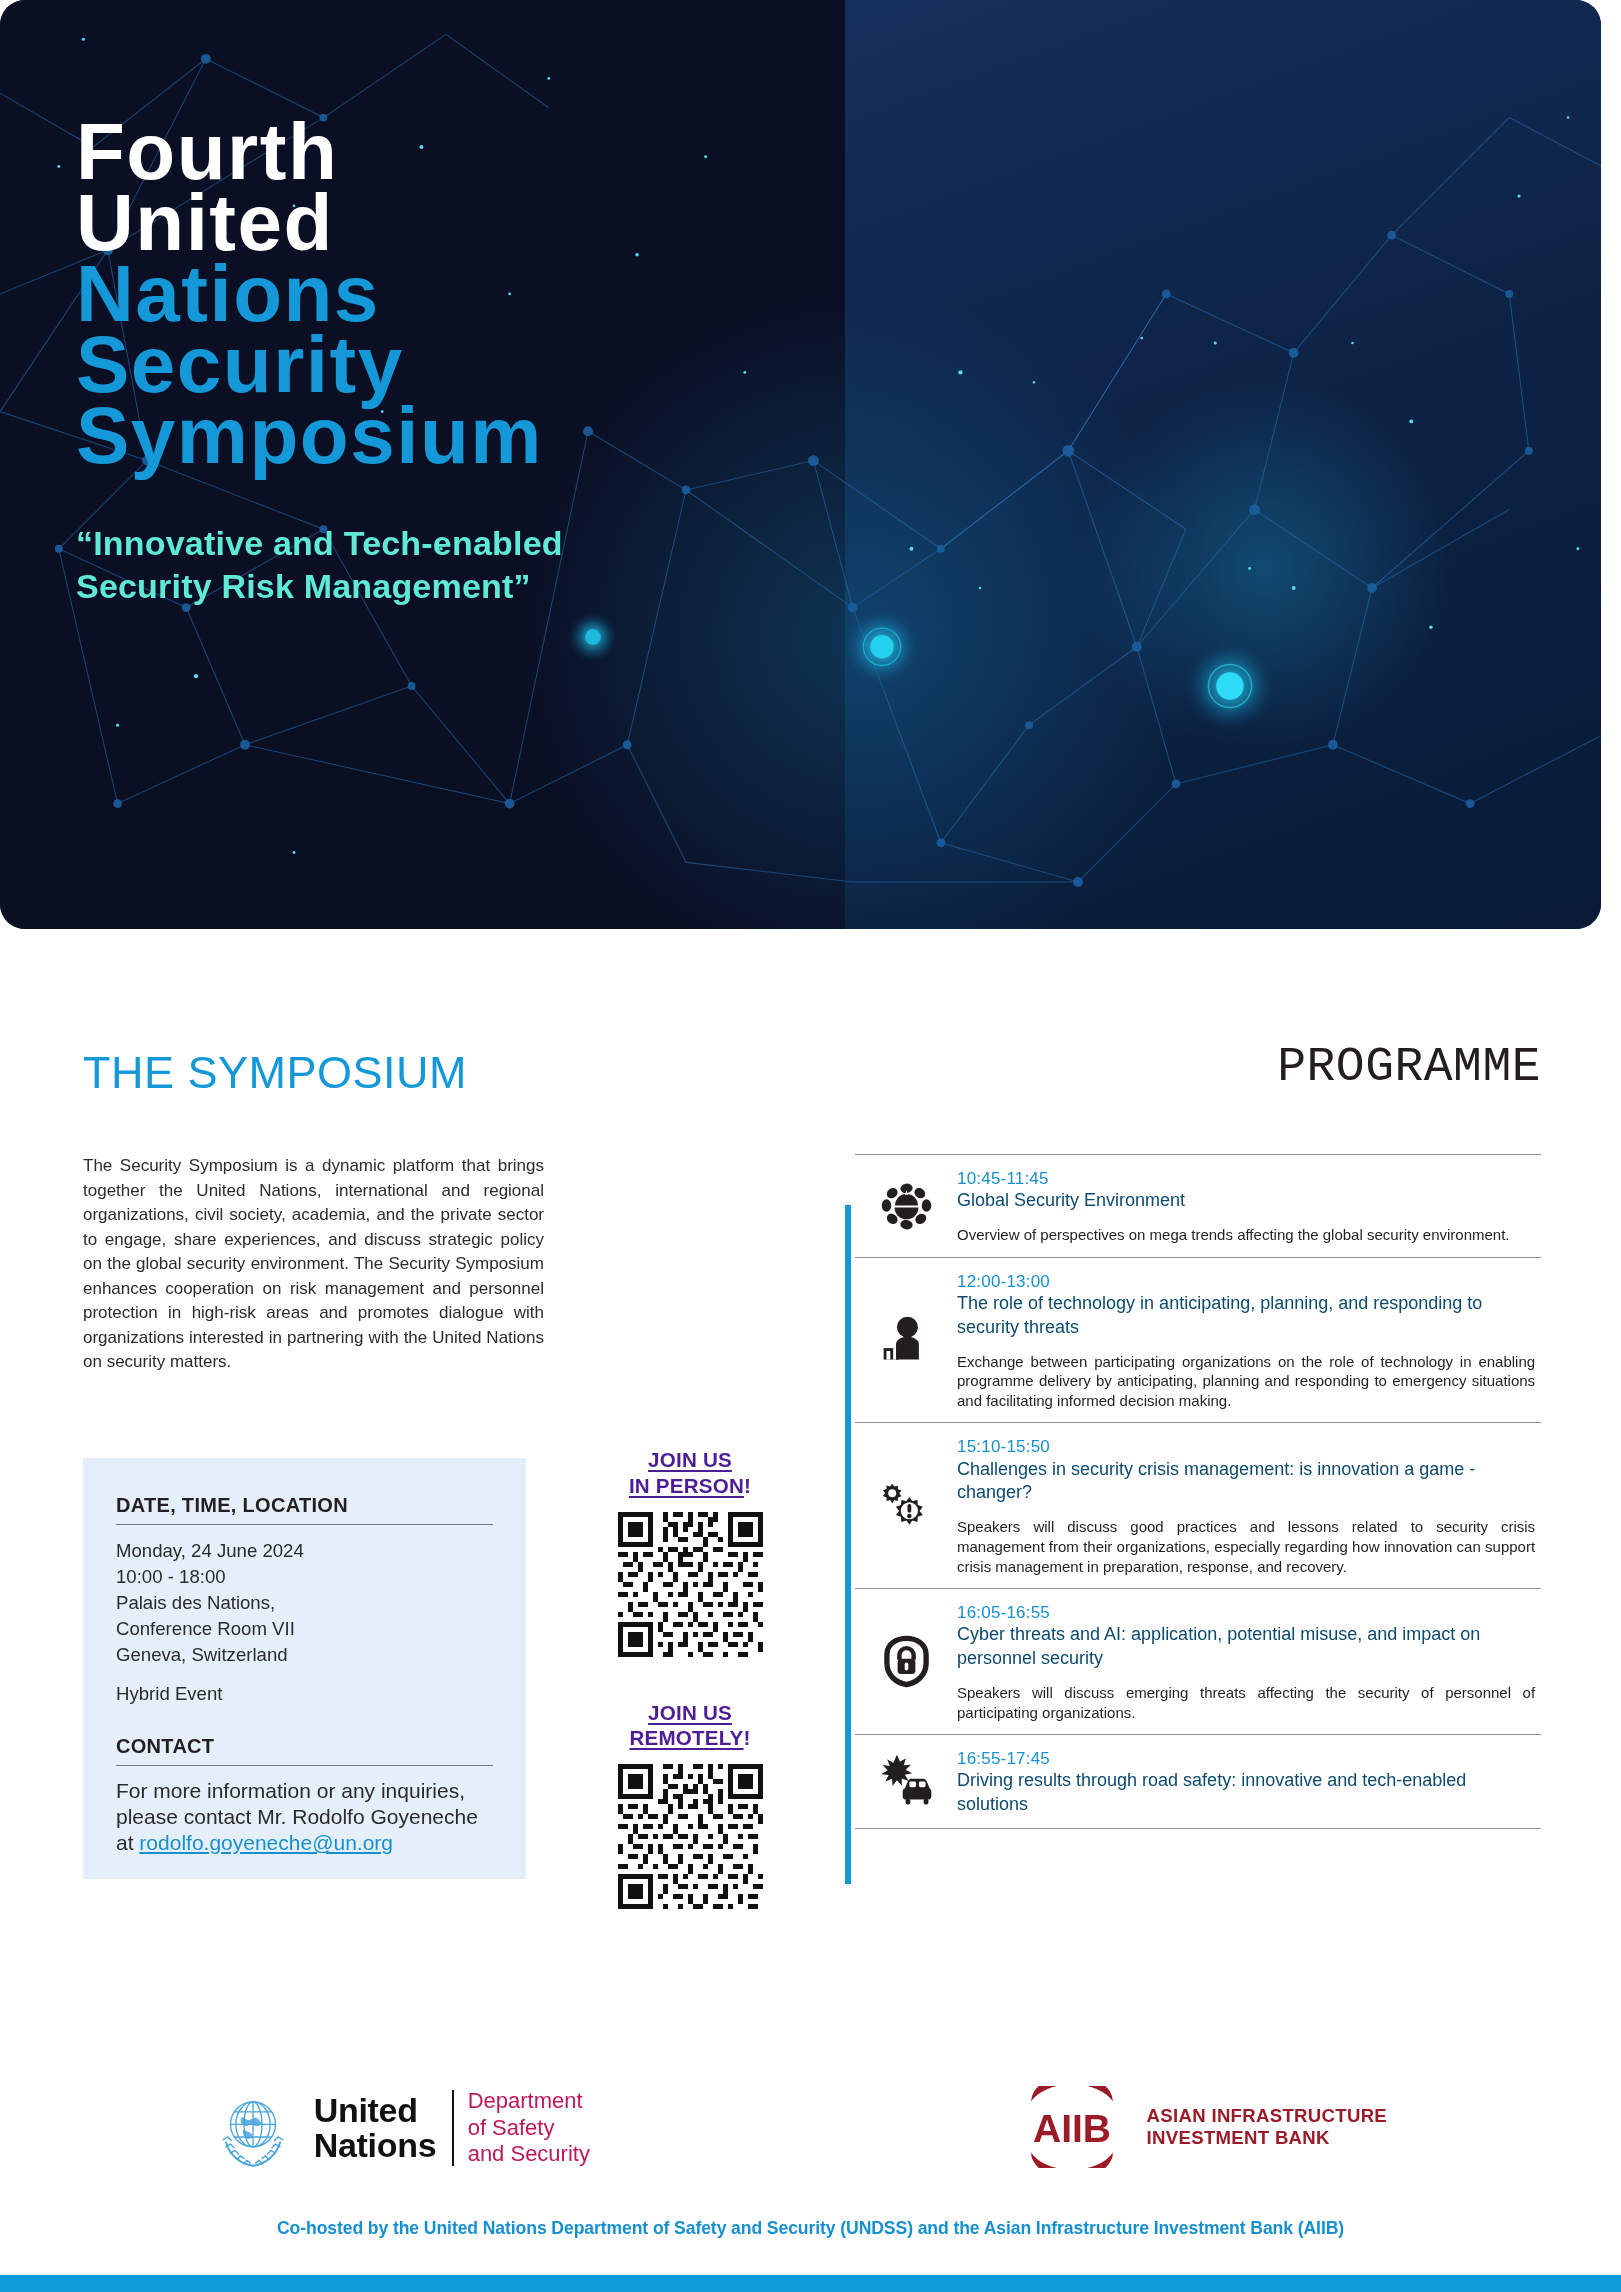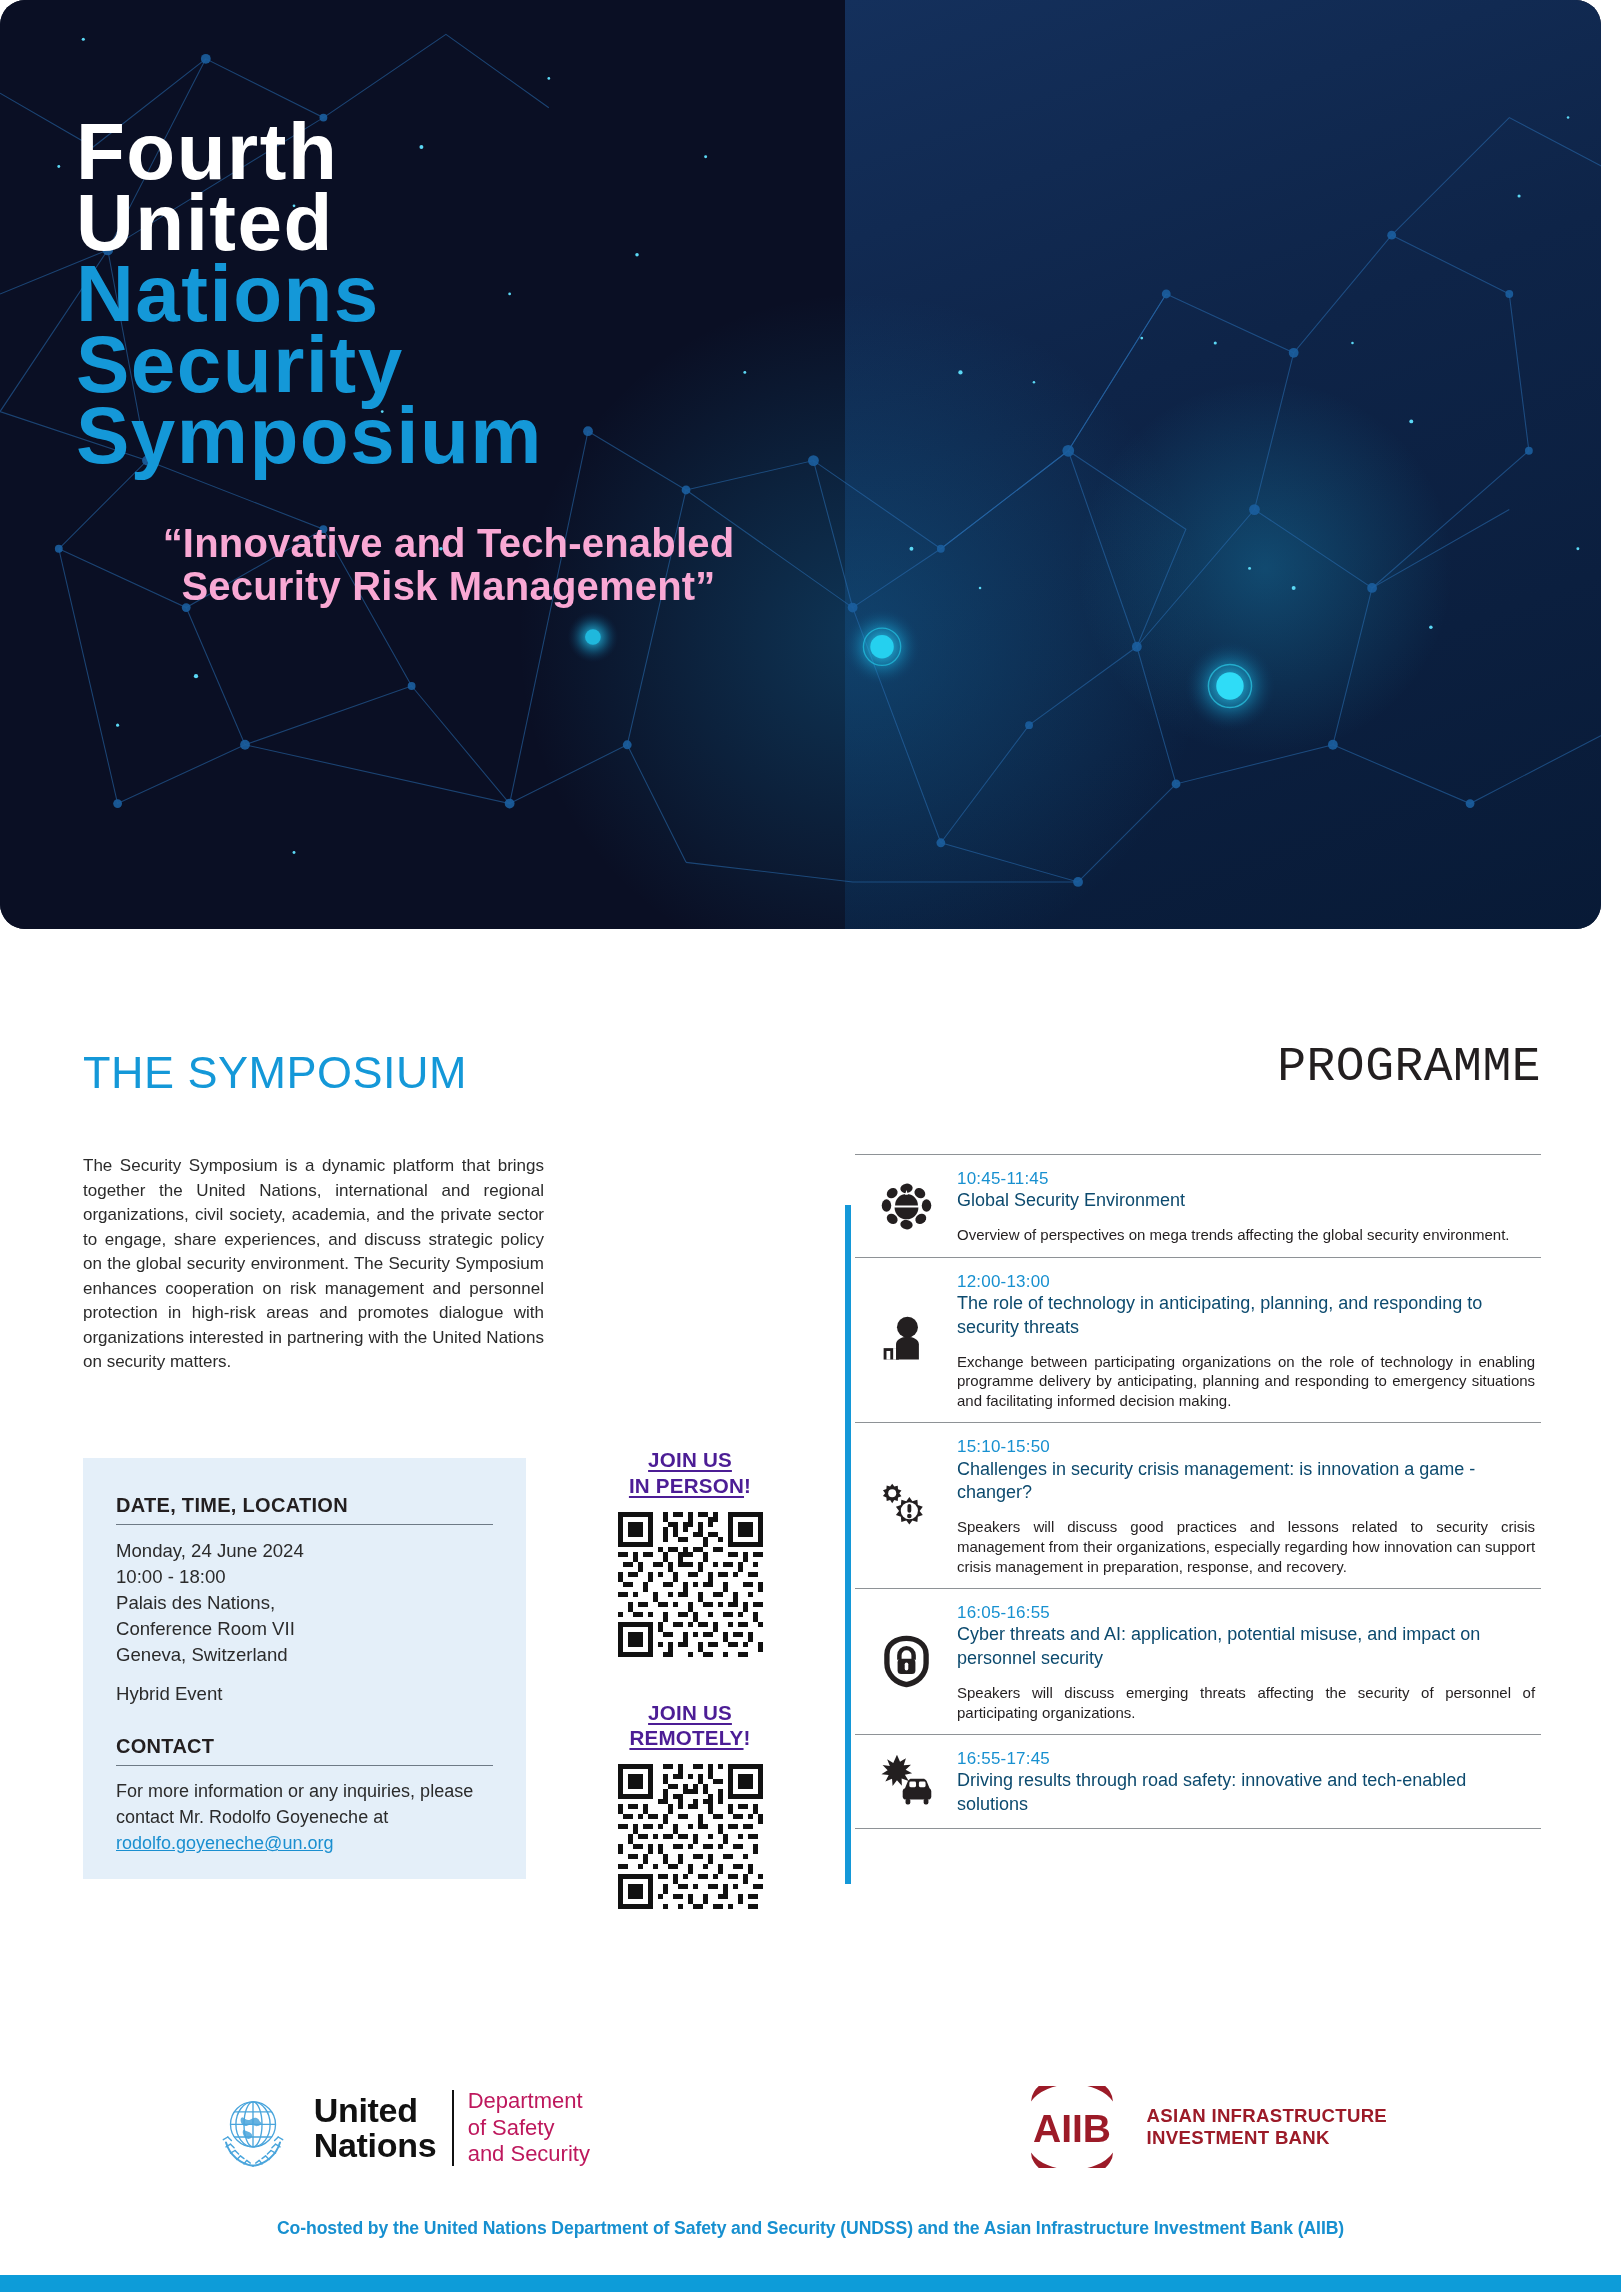--- a/index.html
+++ b/index.html
@@ -42,22 +42,22 @@
   }
   .hero-net { position: absolute; left: 0; top: 0; width: 1621px; height: 929px; }
 
   .hero-text { position: absolute; left: 76px; top: 116px; width: 745px; }
   .title-line {
     font-size: 80px; line-height: 71px; font-weight: 700;
     letter-spacing: 1.5px; color: #ffffff;
   }
   .title-line.accent { color: #1498d8; }
   .subtitle {
-    margin-top: 51px; font-size: 40px; line-height: 43px;
-    font-weight: 600; color: #f9a8d4; letter-spacing: 0.2px; text-align: center;
+    margin-top: 51px; font-size: 34px; line-height: 43px;
+    font-weight: 600; color: #5eead4; letter-spacing: 0.2px;
   }
 
   
   .content { position: absolute; left: 0; top: 929px; width: 1621px; }
 
   .sym-head {
     position: absolute; left: 83px; top: 118px;
     font-size: 45px; letter-spacing: 0.5px; color: #1498d8; font-weight: 400;
   }
   .prog-head {
@@ -76,21 +76,21 @@
     background: #e4eff9;
   }
   .info-inner { padding: 36px 33px 0 33px; }
   .box-h {
     font-size: 20px; font-weight: 700; color: #231f20; letter-spacing: 0.3px;
   }
   .box-rule { height: 1px; background: #6e7a86; margin: 6.9px 0 12.7px 0; }
   .box-line { font-size: 18.6px; line-height: 26px; color: #2b2b2b; }
   .box-gap { height: 13.7px; }
   .box-h2 { margin-top: 27.4px; }
-  .contact-p { font-size: 18px; line-height: 26px; color: #2b2b2b; }
+  .contact-p { font-size: 21px; line-height: 26px; color: #2b2b2b; }
   .mail-link { color: #1a8fd0; text-decoration: underline; }
 
   
   .qr-col { position: absolute; left: 588px; top: 518px; width: 204px; text-align: center; }
   .qr-cap {
     font-size: 20.6px; font-weight: 700; color: #4c1d95; line-height: 25.5px; letter-spacing: 0.2px;
   }
   .qr-cap u { text-decoration: underline; text-underline-offset: 2.9px; }
   .qr-img { margin: 13.7px auto 0 auto; display: block; }
   .qr-gap { height: 43px; }

